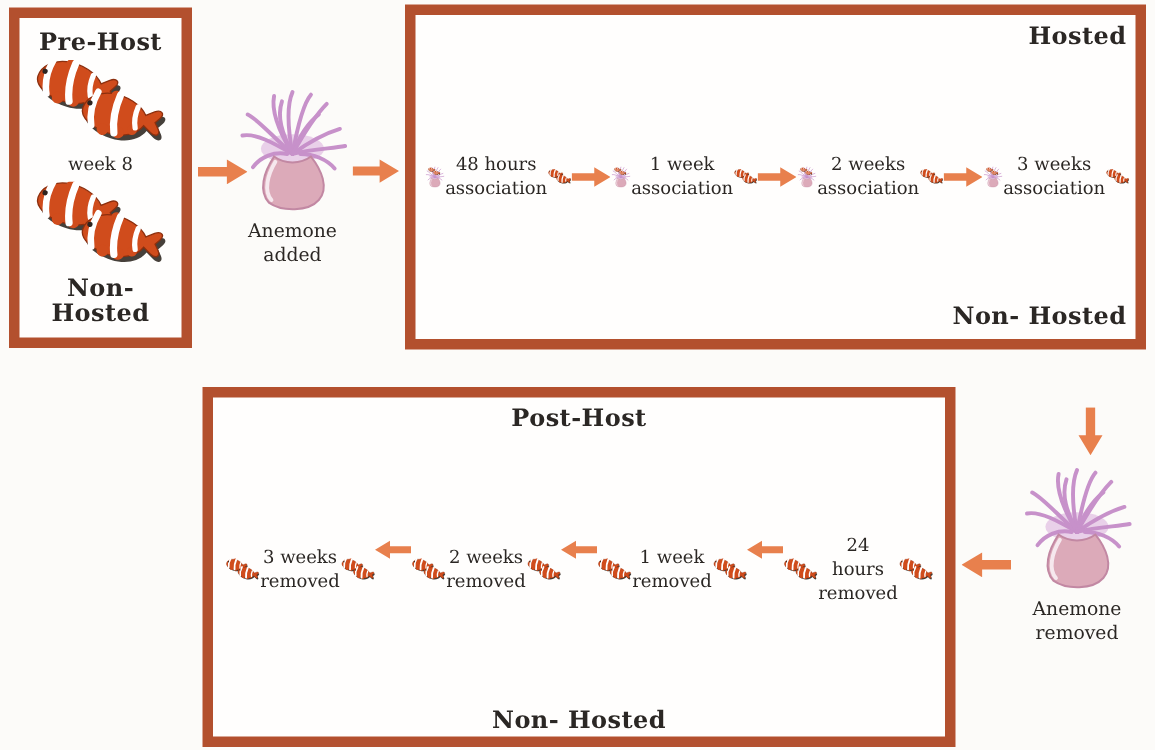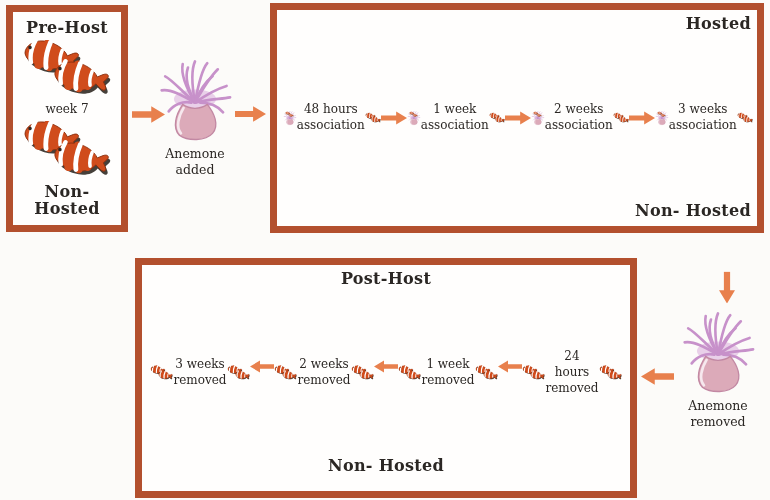--- a/index.html
+++ b/index.html
@@ -6,21 +6,21 @@
   .canvas {
     position:relative; width:770px; height:500px; overflow:hidden;
     background:#fcfbf9; font-family:"DejaVu Serif", serif; color:#2b2724;
   }
   .box {
     position:absolute; background:#fffefd; border:7px solid #b3502e;
     box-sizing:border-box; display:flex; flex-direction:column; align-items:center;
   }
   .pre-host  { left:6px;   top:5px;   width:122px; height:227px; justify-content:space-between; padding:7px 2px; }
   .hosted    { left:270px; top:3px;   width:494px; height:230px; padding:5px 6px 6px;align-items:flex-end; }
-  .post-host { left:135px; top:258px; width:502px; height:240px; padding:5px 8px 16px; }
+  .post-host { left:135px; top:258px; width:502px; height:240px; padding:5px 8px 2px; }
   .panel-title { font-size:16px; font-weight:bold; letter-spacing:.3px; line-height:1.1; text-align:center; }
   .bottom-label { font-size:16px; font-weight:bold; letter-spacing:.3px; margin-top:auto; text-align:center; }
   .small-label { font-size:12px; text-align:center; line-height:1.3; }
   .row { display:flex; width:100%; justify-content:space-between; flex:1; margin-top:2px; }
   .stage { display:flex; flex-direction:row; align-items:center; }
   .hosted .stage { width:98px; }
   .post-host .stage { width:100px; }
   .stage-label { font-size:12px; text-align:center; line-height:1.3; margin:2px 0; }
   .fish-lg { width:96px; height:58px; }
   .fish-md { width:92px; height:56px; }
@@ -99,21 +99,21 @@
         <path d="M0,5.5 L21,5.5 L21,0 L36,9 L21,18 L21,12.5 L0,12.5 Z" fill="#e8804d"></path>
       </symbol>
     </defs>
   </svg>
 
   <div class="box pre-host">
     <div class="panel-title">Pre-Host</div>
     <svg class="fish-lg">
         <use href="#fishpair"></use>
       </svg>
-    <div class="small-label">week 7</div>
+    <div class="small-label">week 8</div>
     <svg class="fish-lg">
         <use href="#fishpair"></use>
       </svg>
     <div class="panel-title">Non- Hosted</div>
   </div>
 
   <svg class="abs a1 arrow-svg">
       <use href="#arrow"></use>
     </svg>
 

